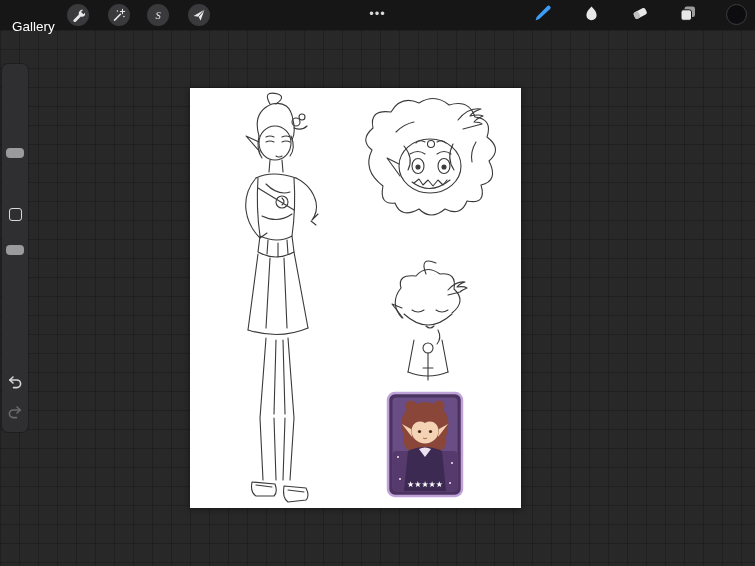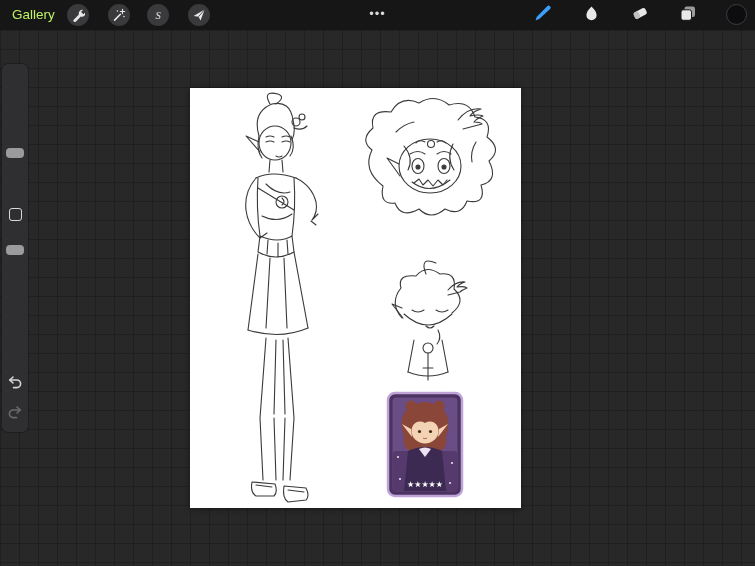--- a/index.html
+++ b/index.html
@@ -17,22 +17,22 @@
       linear-gradient(rgba(0,0,0,.20) 1px, transparent 1px),
       linear-gradient(90deg, rgba(0,0,0,.20) 1px, transparent 1px);
     background-size:19px 19px;
   }
   
   .topbar{
     position:absolute;left:0;top:0;width:755px;height:30px;
     background:#161617;z-index:5;
   }
   .gallery{
-    position:absolute;left:12px;top:0;height:30px;line-height:30px;
-    color:#bef264;font-size:13.5px;cursor:default;
+    position:absolute;left:12px;top:12px;height:30px;line-height:30px;
+    color:#ffffff;font-size:13.5px;cursor:default;
   }
   .tool-circle{
     position:absolute;top:4px;width:22px;height:22px;border-radius:50%;
     background:#3a3a3d;display:flex;align-items:center;justify-content:center;
   }
   .tool-circle svg{display:block;}
   .center-dots{
     position:absolute;left:50%;top:0;transform:translateX(-50%);
     height:30px;line-height:28px;color:#d8d8d8;font-size:13px;letter-spacing:1px;
   }

